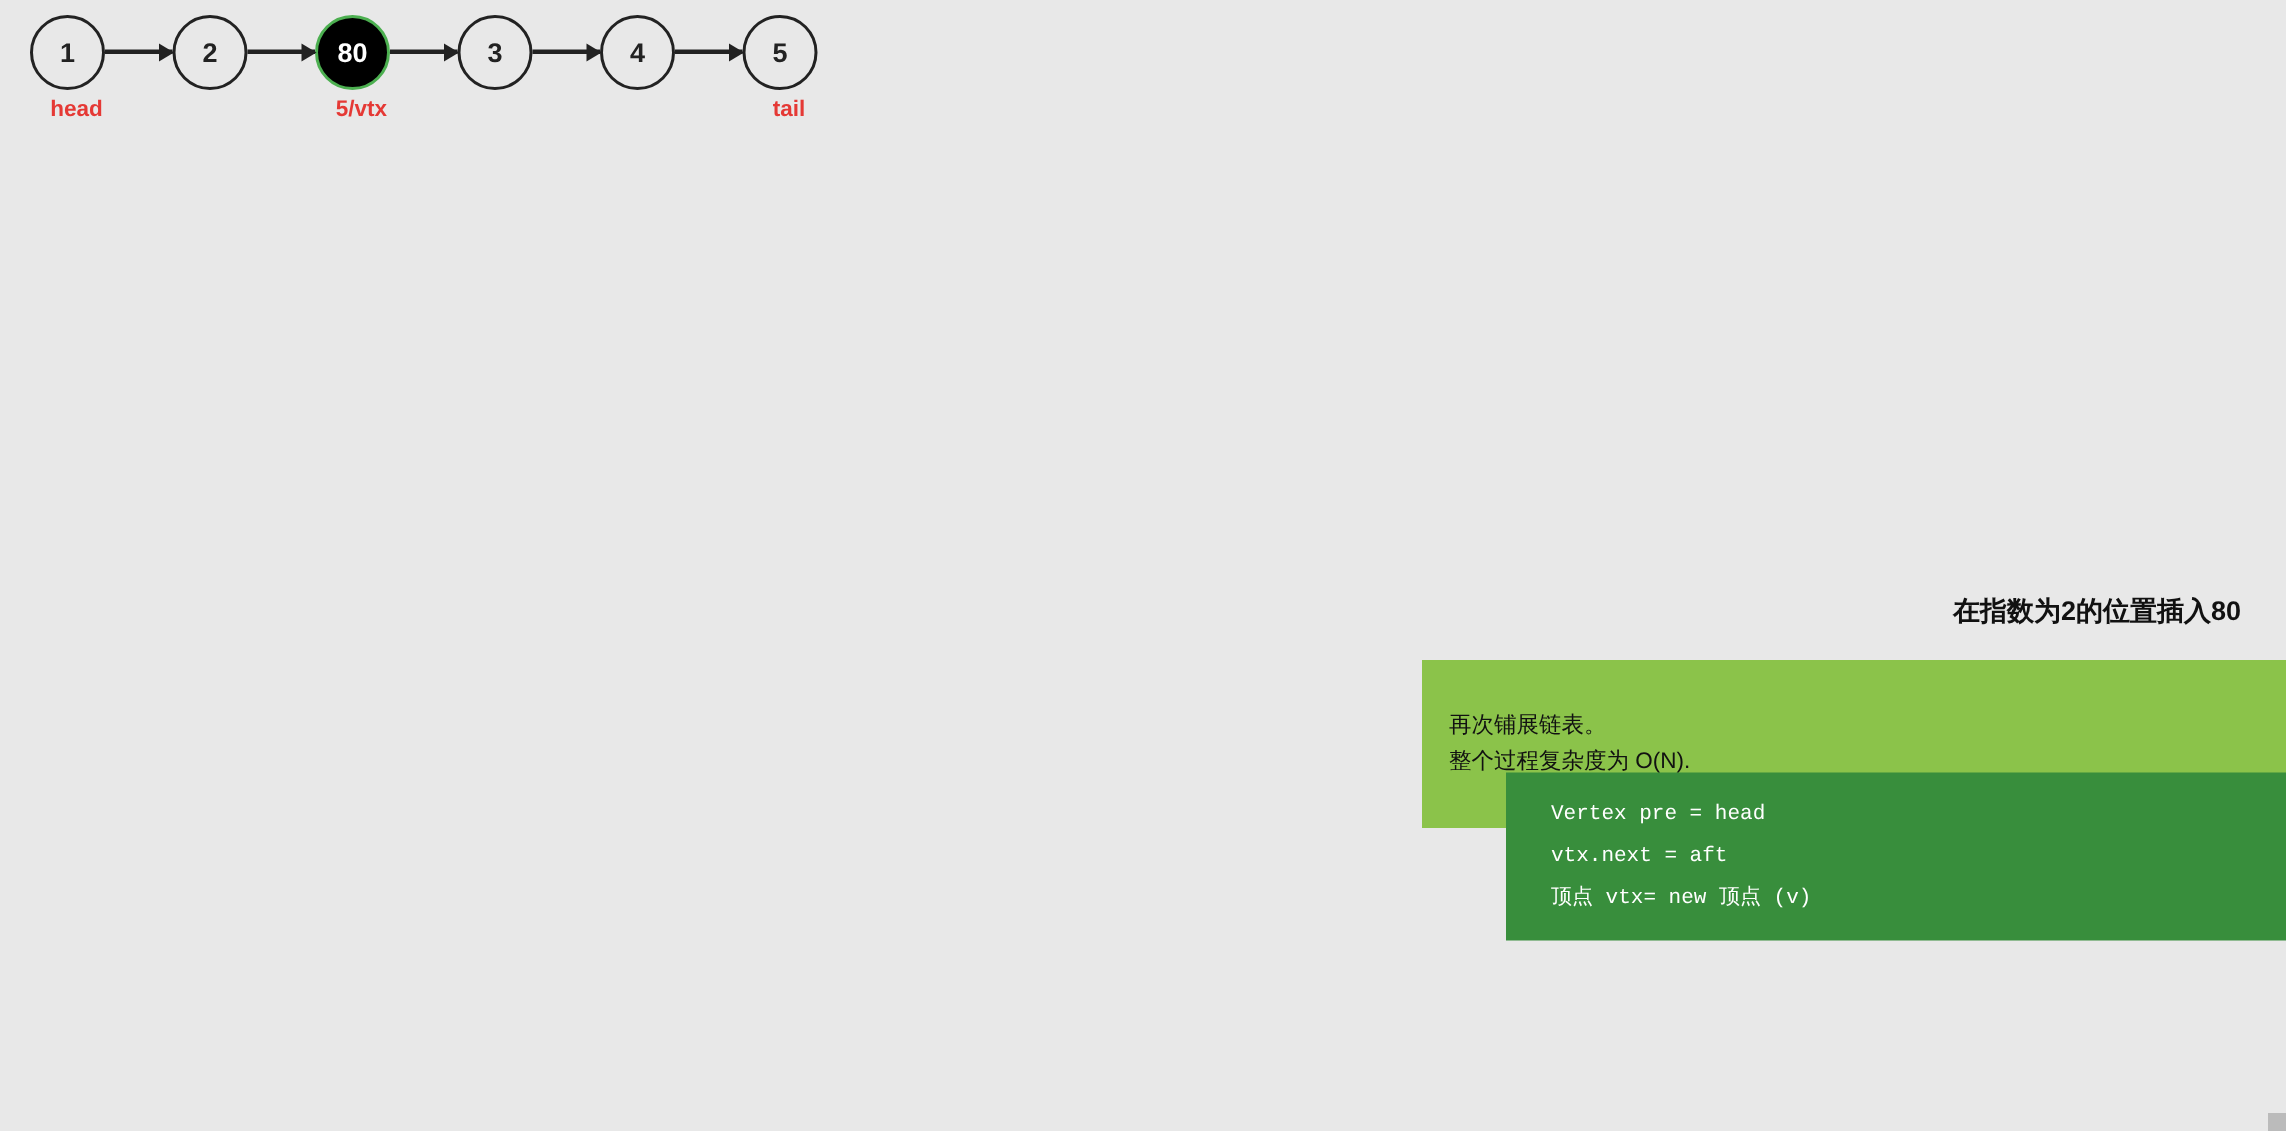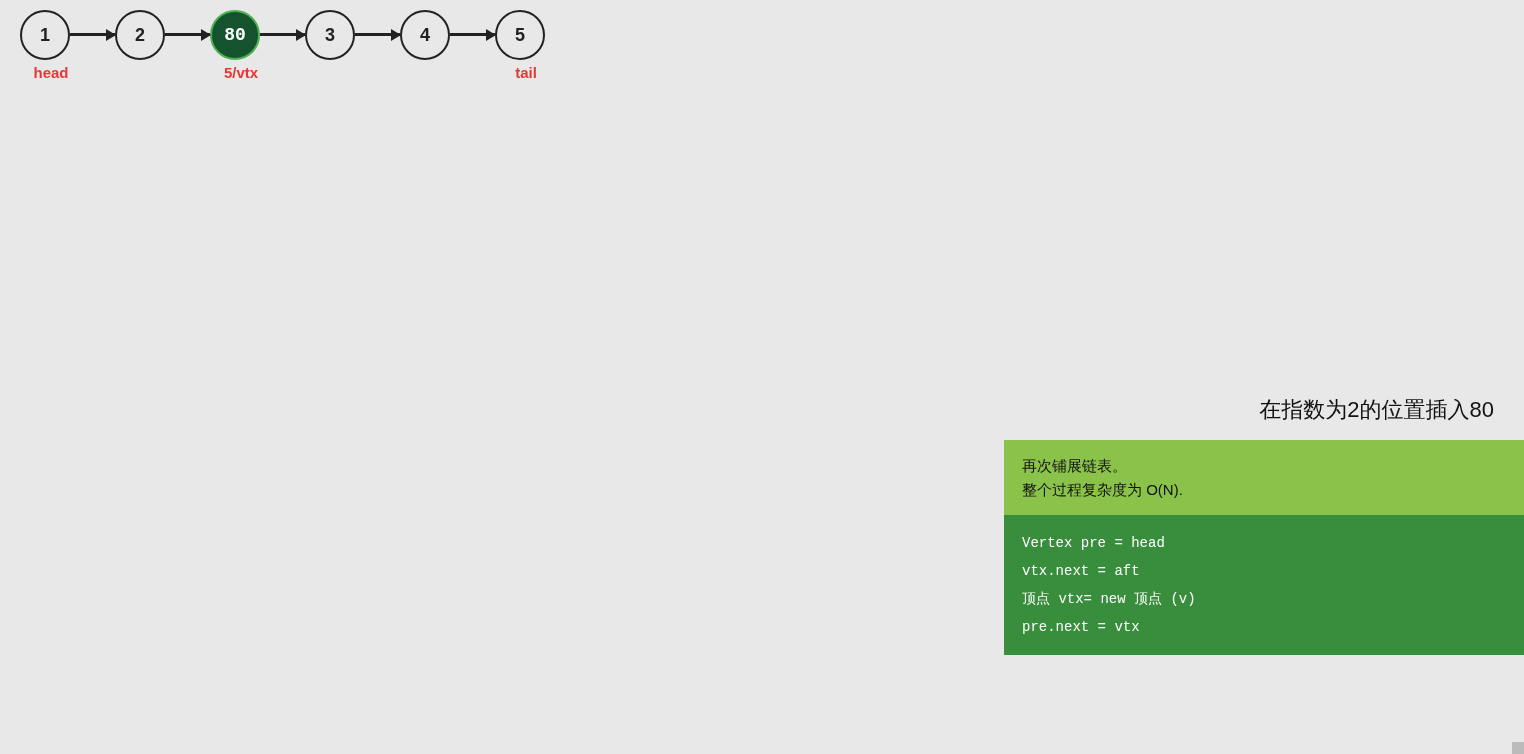--- a/index.html
+++ b/index.html
@@ -36,24 +36,23 @@
       background: #e8e8e8;
       display: flex;
       align-items: center;
       justify-content: center;
       font-size: 18px;
       font-weight: bold;
       color: #222;
     }
 
     .node-circle.active {
-      background: #14532d;
+      background: #000000;
       border-color: #4caf50;
       color: white;
-      font-family: Liberation Mono, monospace;
     }
 
     .node-label {
       margin-top: 4px;
       font-size: 15px;
       font-weight: bold;
       color: #e53935;
       margin-left: 12px;
     }
 
@@ -79,46 +78,46 @@
       border-left: 10px solid #222;
       border-top: 6px solid transparent;
       border-bottom: 6px solid transparent;
     }
 
     
     .title-text {
       position: absolute;
       right: 30px;
       top: 395px;
-      font-size: 22px;
-      font-weight: normal;
+      font-size: 18px;
+      font-weight: bold;
       color: #111;
     }
 
     
     .desc-box {
       position: absolute;
       right: 0;
       top: 440px;
-      width: 520px;
+      width: 576px;
       background: #8bc34a;
-      padding: 14px 18px;
+      padding: 32px 18px;
       font-size: 15px;
       color: #111;
       line-height: 1.6;
     }
 
     
     .code-box {
       position: absolute;
       right: 0;
       top: 515px;
       width: 520px;
       background: #388e3c;
-      padding: 14px 18px;
+      padding: 14px 30px;
       font-size: 14px;
       color: #fff;
       line-height: 2;
       font-family: 'Courier New', Courier, monospace;
     }
 
     .code-box .code-line {
       display: block;
     }
 
@@ -183,16 +182,15 @@
 <div class="desc-box">
   <div>再次铺展链表。</div>
   <div>整个过程复杂度为 O(N).</div>
 </div>
 
 <div class="code-box">
 
 <span class="code-line">Vertex pre = head</span>
     <span class="code-line">vtx.next = aft</span>
     <span class="code-line">顶点 vtx= new 顶点 (v)</span>
-    <span class="code-line">pre.next = vtx</span>
   </div>
 
 <div class="scrollbar-indicator"></div>
 
 </body></html>

